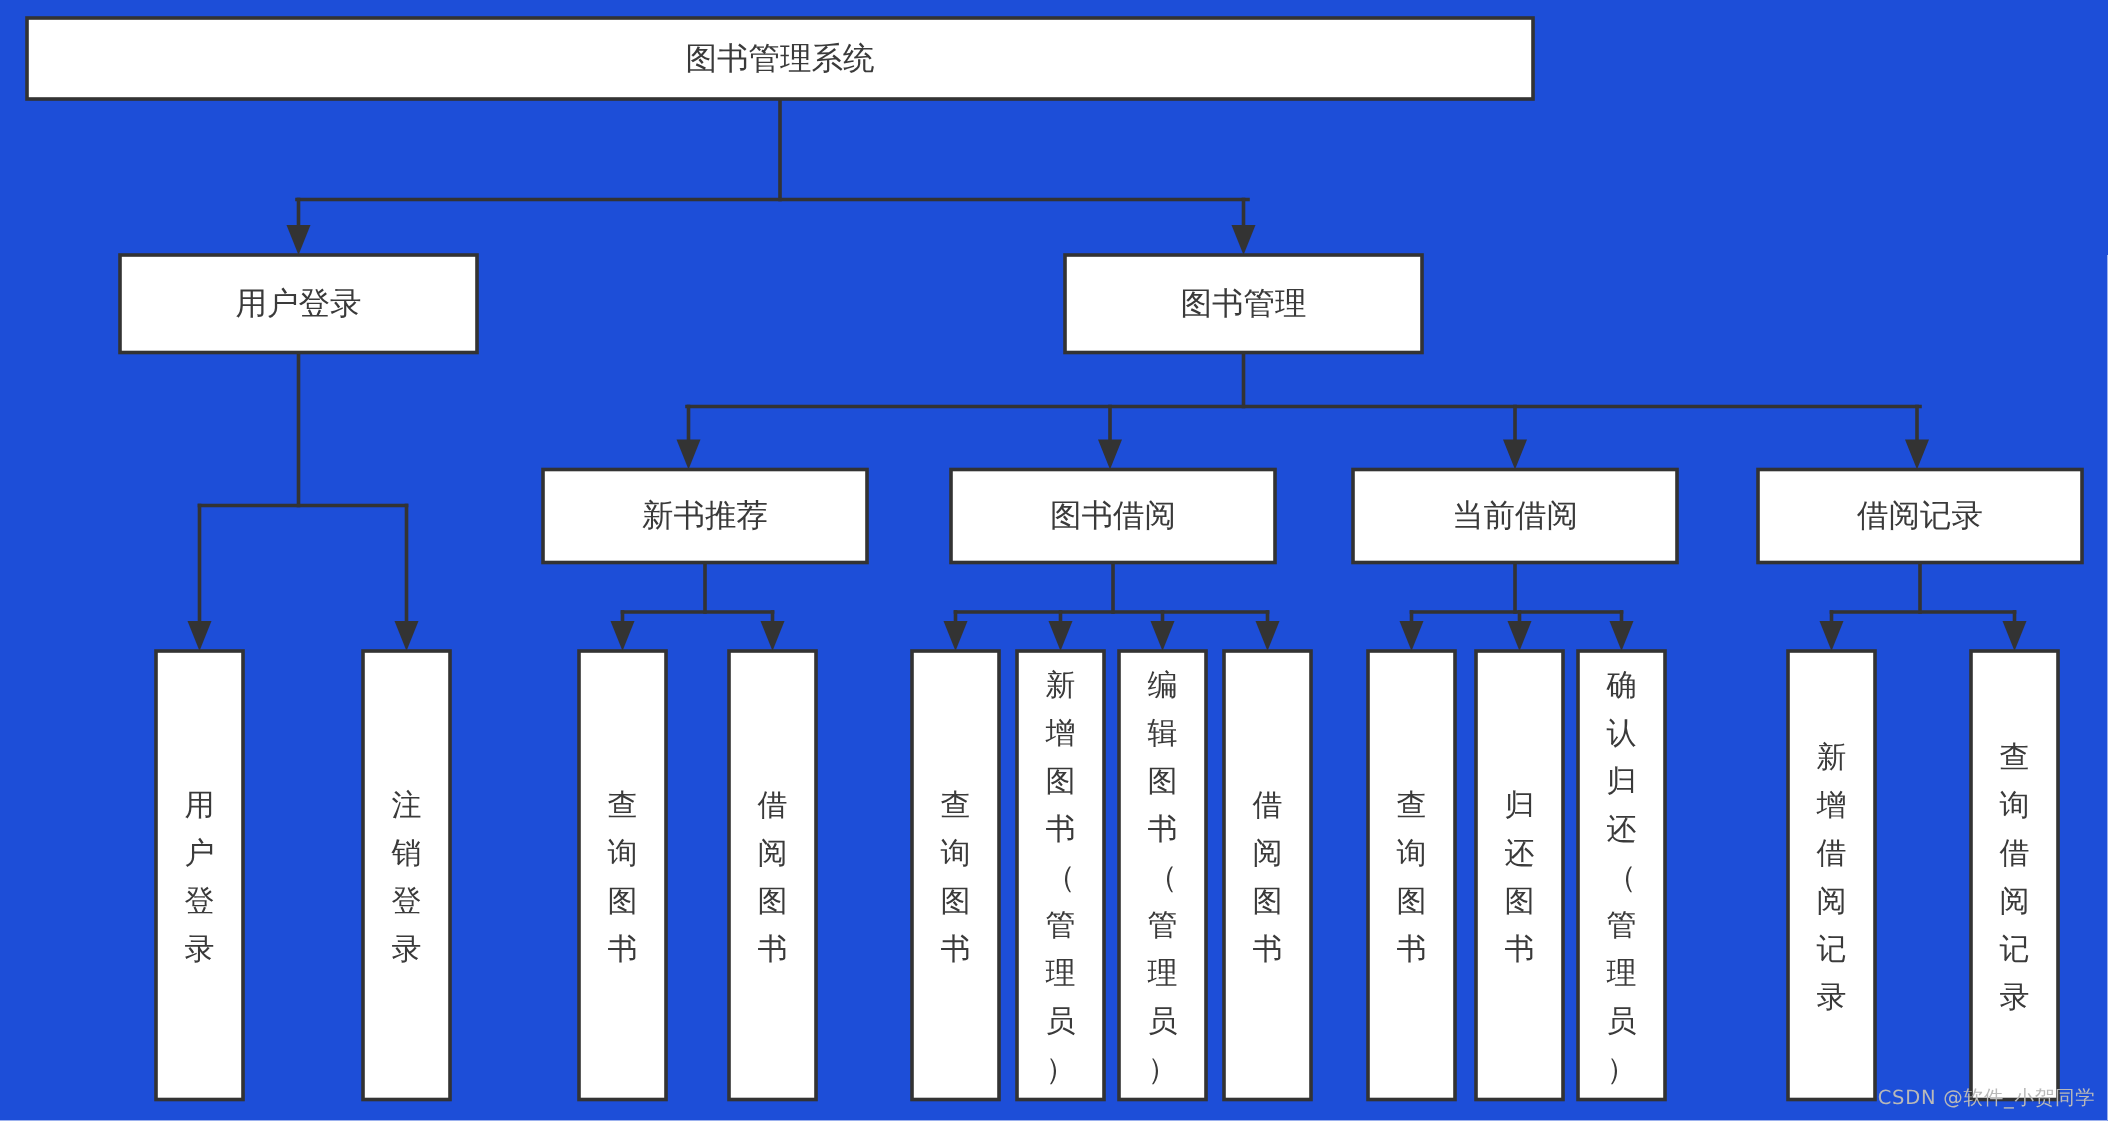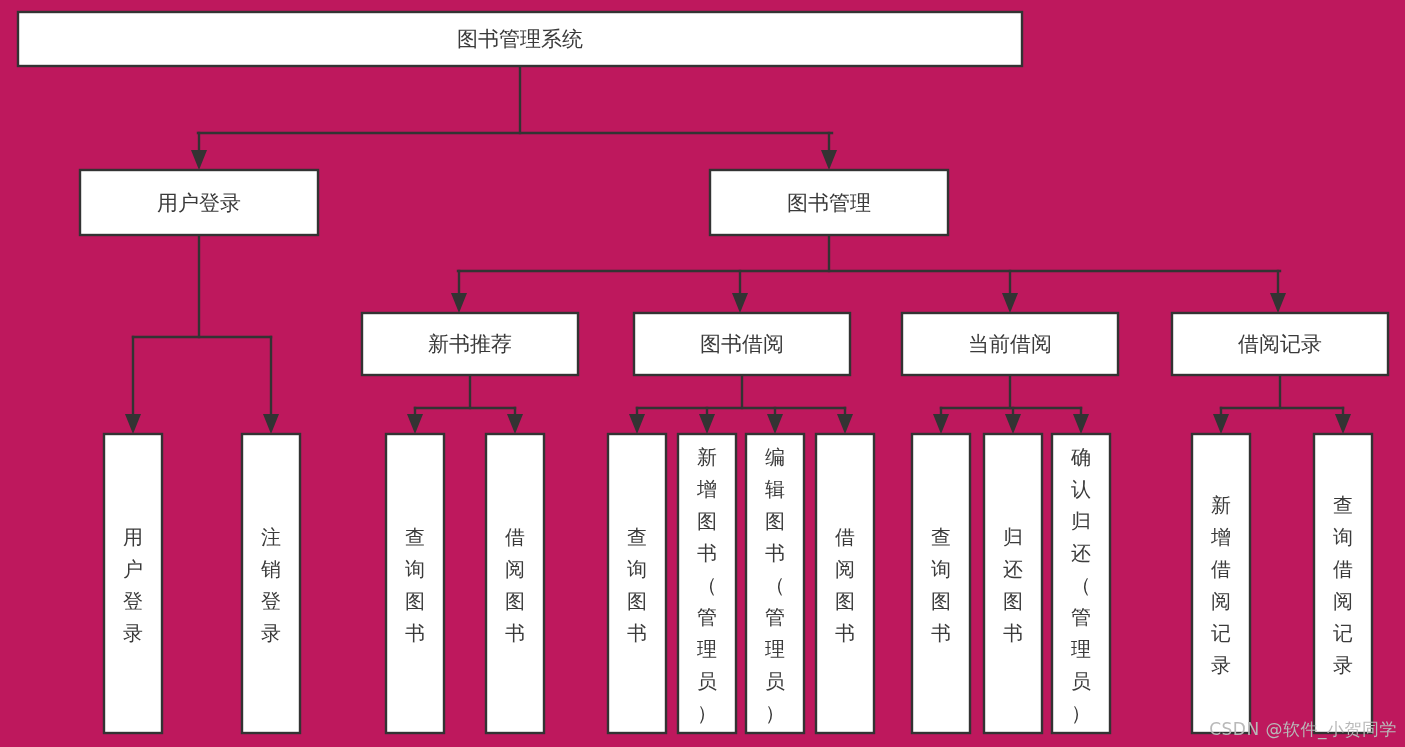--- a/index.html
+++ b/index.html
@@ -8,21 +8,21 @@
     padding: 0;
     background: #ffffff;
   }
   body {
     font-family: "DejaVu Sans", "Liberation Sans", sans-serif;
   }
   #diagram-root {
     position: relative;
     width: 1405px;
     height: 747px;
-    background: #be185d;
+    background: #1d4ed8;
     overflow: hidden;
     text-decoration: underline;
   }
   svg#tree-svg {
     position: absolute;
     top: 0;
     left: 0;
     width: 1405px;
     height: 747px;
     display: block;
@@ -55,21 +55,21 @@
     font-size: 20px;
     fill: #3a3a3a;
     text-anchor: middle;
     white-space: pre;
   }
   .watermark-text {
     position: absolute;
     right: 8px;
     bottom: 6px;
     font-family: "DejaVu Sans", "Liberation Sans", sans-serif;
-    font-size: 17px;
+    font-size: 13px;
     color: #b9b9b9;
     letter-spacing: 0.5px;
     user-select: none;
     pointer-events: none;
     white-space: nowrap;
   }
 </style>
 </head>
 <body>
 

